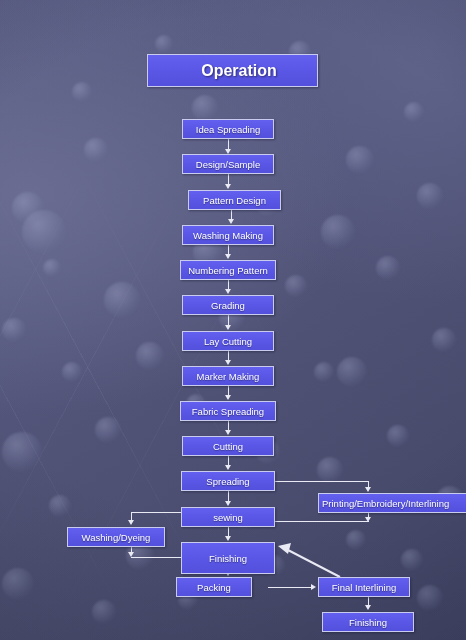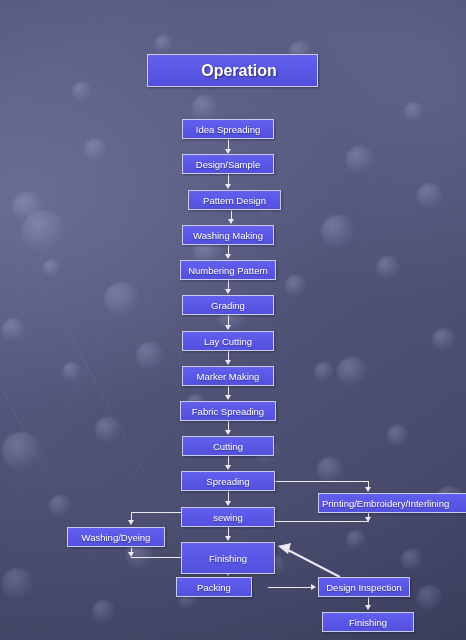--- a/index.html
+++ b/index.html
@@ -236,20 +236,20 @@
       <div class="box" style="left: 176px; top: 577px; width: 76px; height: 20px;">
         <span>Packing</span>
       </div>
       <div class="box clip" style="left: 318px; top: 493px; width: 150px; height: 20px;">
         <span>Printing/Embroidery/Interlining</span>
       </div>
       <div class="box" style="left: 67px; top: 527px; width: 98px; height: 20px;">
         <span>Washing/Dyeing</span>
       </div>
       <div class="box" style="left: 318px; top: 577px; width: 92px; height: 20px;">
-        <span>Design Inspection</span>
+        <span>Final Interlining</span>
       </div>
       <div class="box" style="left: 322px; top: 612px; width: 92px; height: 20px;">
         <span>Finishing</span>
       </div>
     </div>
 
 </div>
 
 </body></html>

